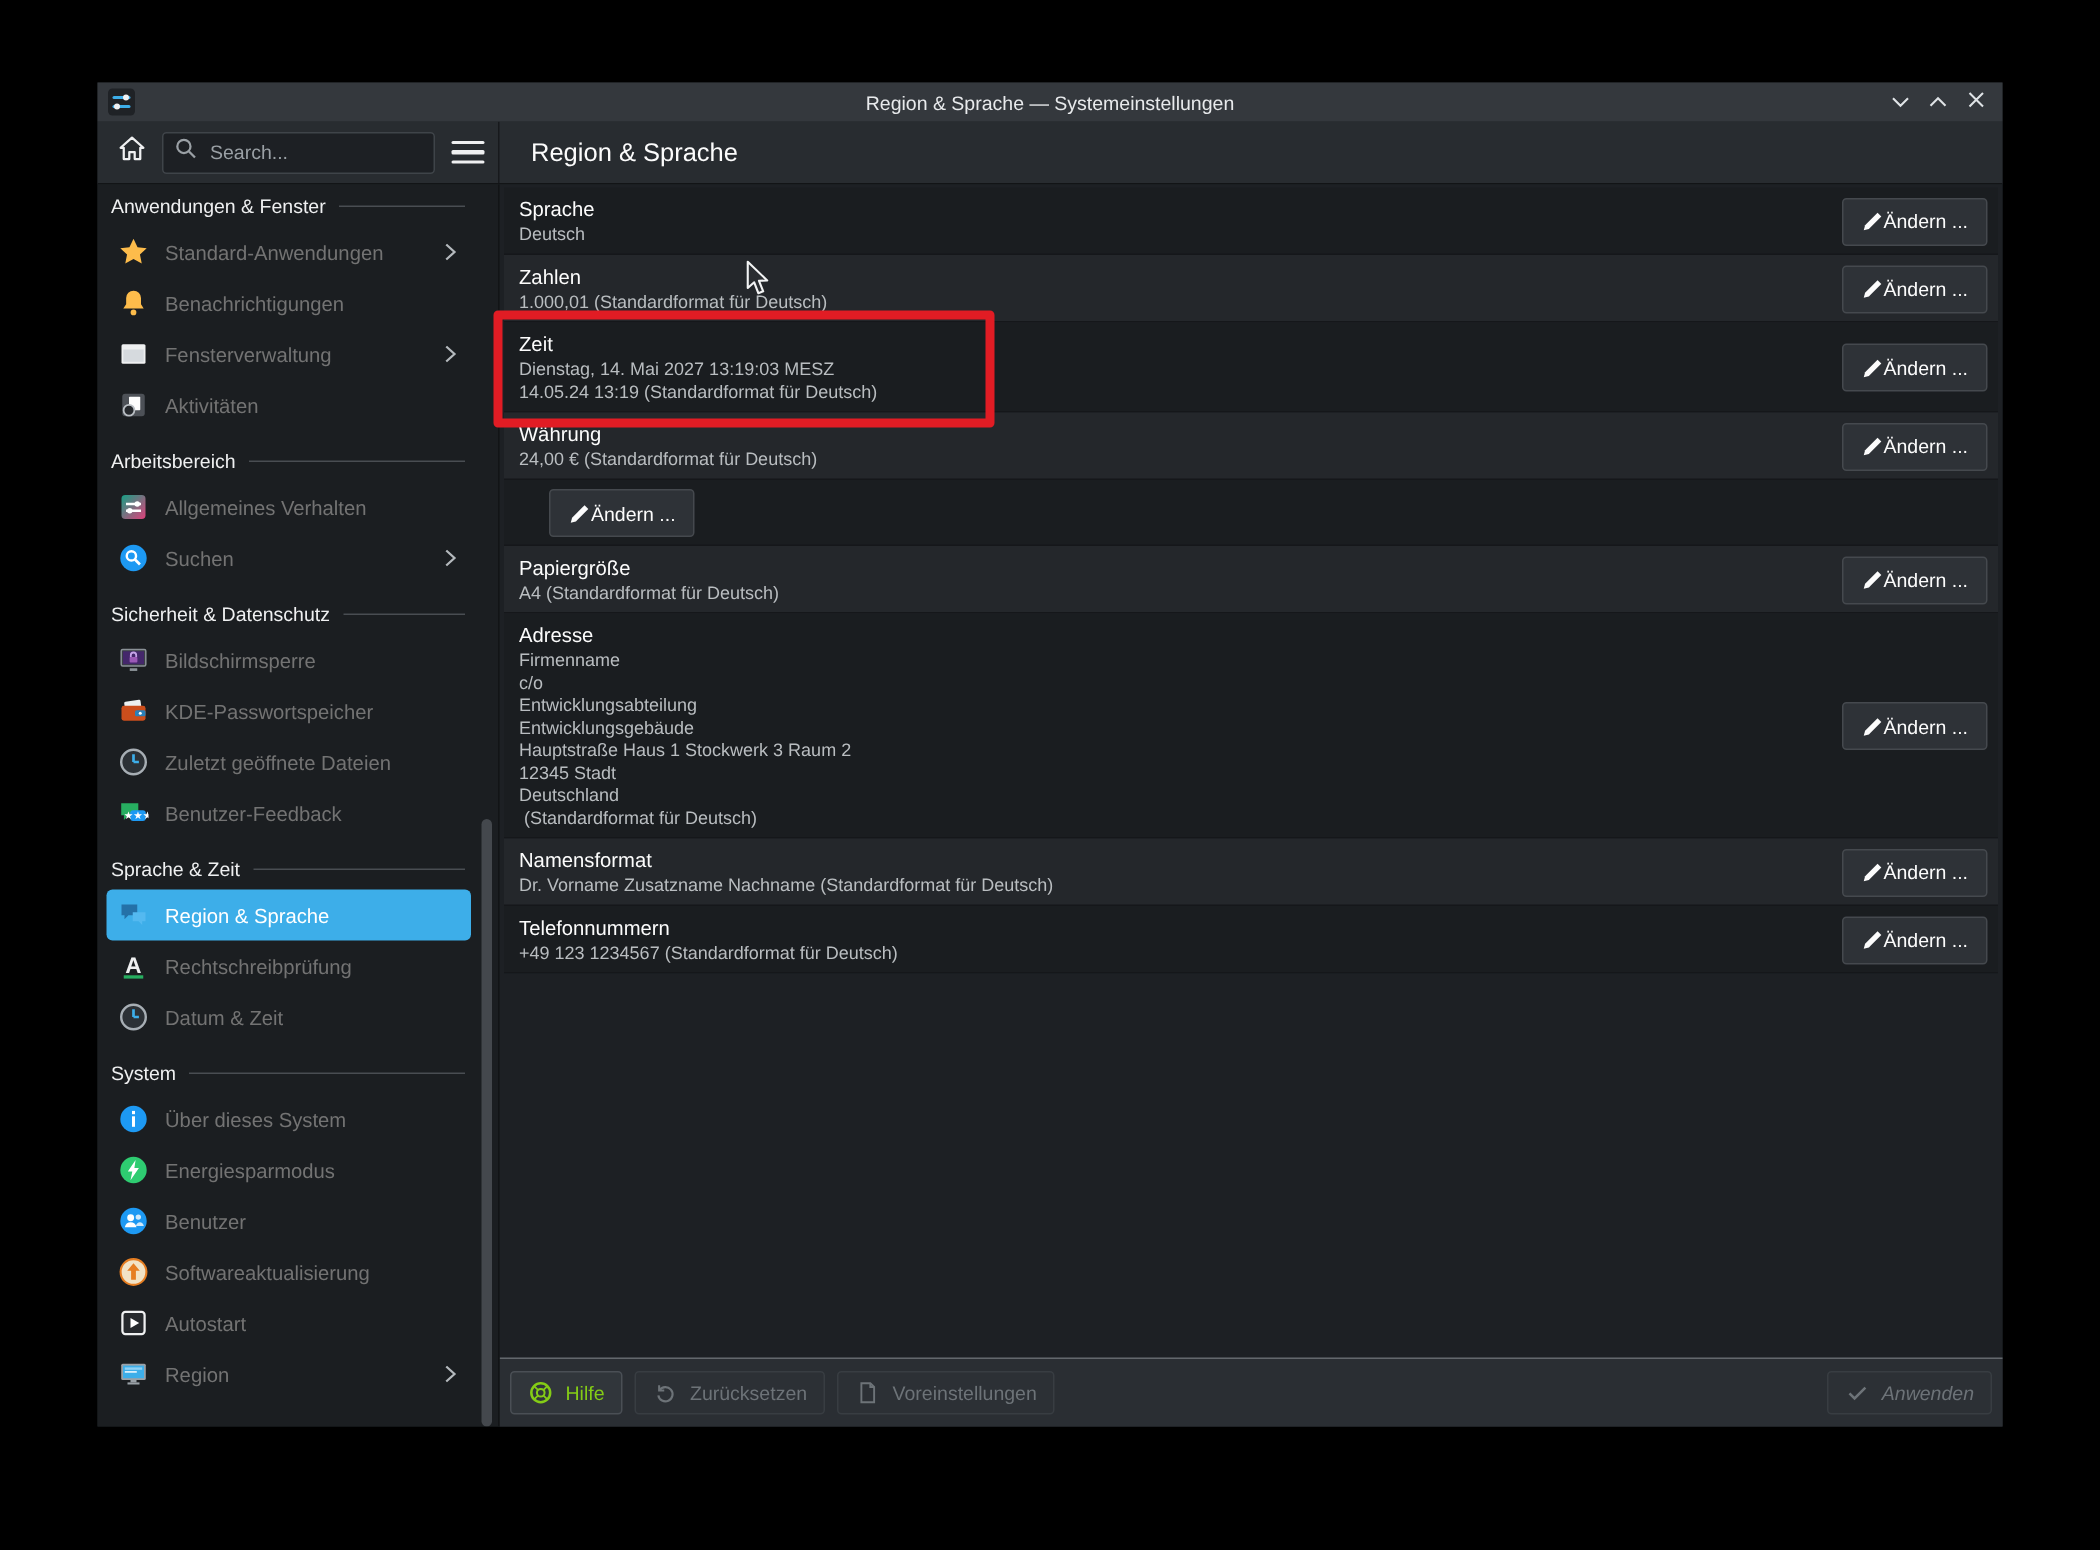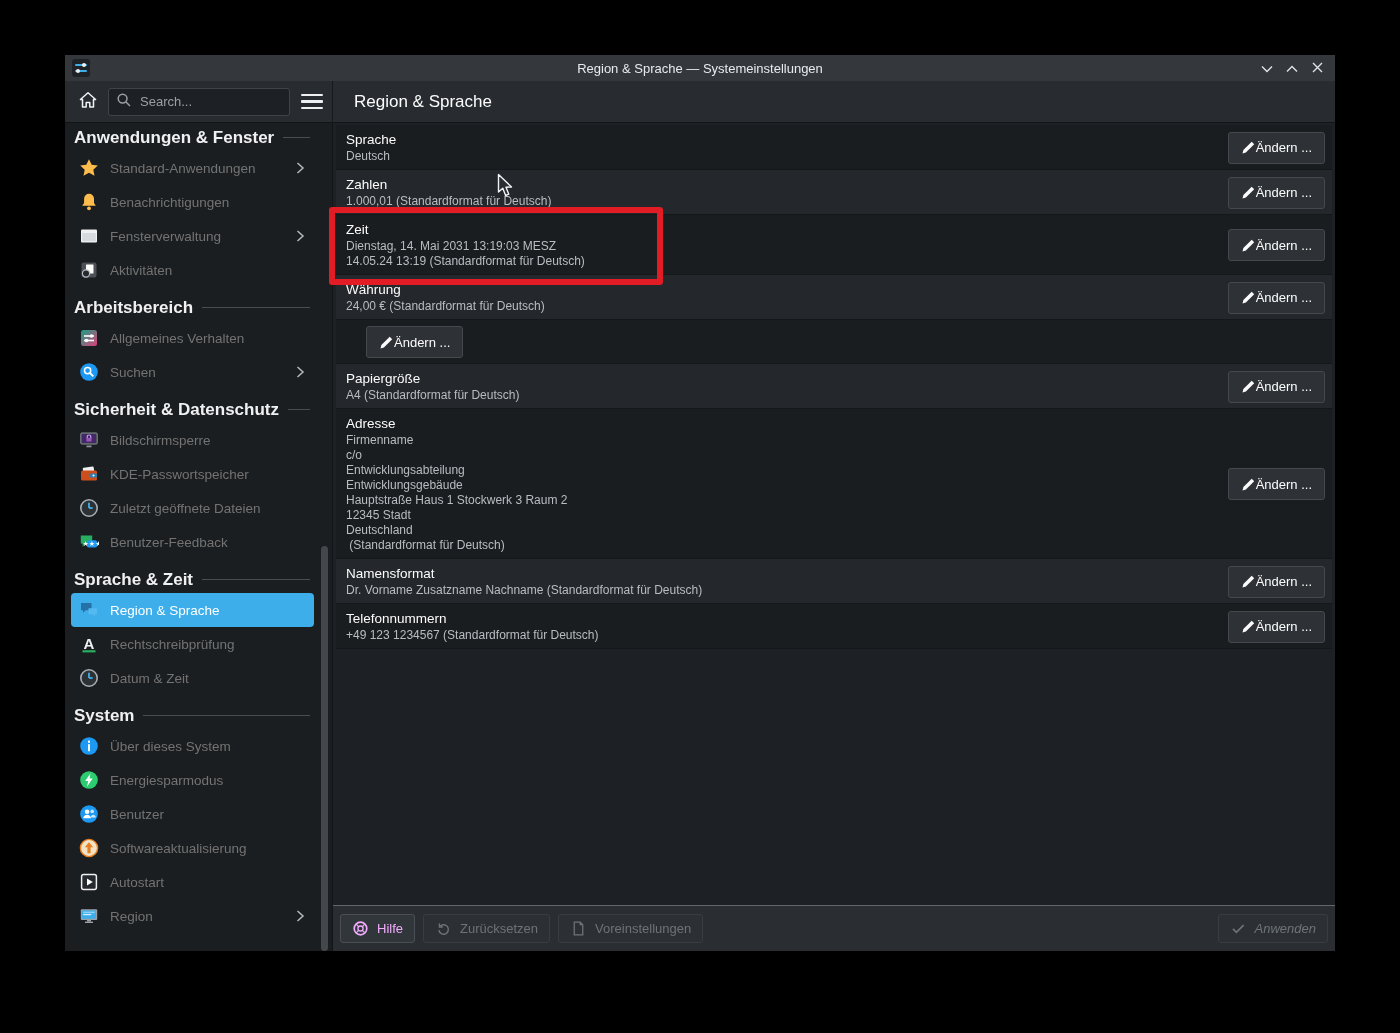--- a/index.html
+++ b/index.html
@@ -31,42 +31,42 @@
   .searchbox input::placeholder{color:#9aa0a5;}
   .hamburger{width:26px;height:22px;display:flex;flex-direction:column;justify-content:center;gap:4px;align-items:center;}
   .hamburger .bar{width:22px;height:2.5px;background:#eff0f1;border-radius:1px;}
   .page-title{font-size:17px;color:#fcfcfc;display:flex;align-items:center;margin-left:21px;}
   
   .main{flex:1;display:flex;min-height:0;}
   .sidebar{flex:0 0 268px;width:268px;box-sizing:border-box;border-right:1px solid #121416;position:relative;background:#1b1e21;padding-top:1px;overflow:hidden;}
   .side-section{padding-top:9px;}
   .side-section:first-child{padding-top:2px;}
   .side-header{display:flex;align-items:center;gap:9px;height:23px;margin:0 22px 2px 9px;}
-  .side-header .lbl{font-weight:bold;font-size:17px;color:#eff0f1;white-space:nowrap;}
+  .side-header .lbl{font-weight:normal;font-size:13px;color:#eff0f1;white-space:nowrap;}
   .side-header .rule{flex:1;height:1px;background:#494d52;}
   .side-item{height:34px;display:flex;align-items:center;gap:10px;margin:0 18px 0 6px;padding:0 7px;border-radius:4px;font-size:13.5px;color:#737373;cursor:default;}
   .side-item.selected{background:#3daee9;color:#ffffff;}
   .side-item .ic{width:22px;height:22px;flex:0 0 22px;display:flex;align-items:center;justify-content:center;}
   .side-item .chev{margin-left:auto;display:flex;align-items:center;}
   .scrollbar-handle{position:absolute;right:4px;top:423px;width:7px;height:405px;border-radius:4px;background:#44484d;}
   
   .content{flex:1;display:flex;flex-direction:column;min-width:0;background:#1d2024;}
   .rows{flex:1;overflow:hidden;padding:2px 3px 0 3px;display:flex;flex-direction:column;}
   .row{display:flex;align-items:center;padding:6px 7px 5px 10px;border-bottom:1px solid #15171a;box-sizing:border-box;}
   .row.dark{background:#1a1d20;}
   .row.light{background:#24272b;}
   .row-main{flex:1;min-width:0;}
   .row-title{font-size:13.5px;font-weight:500;color:#fcfcfc;line-height:18px;}
   .row-sub{font-size:12px;color:#b9bdc0;line-height:15px;white-space:pre-wrap;}
   .change-btn{flex:0 0 auto;height:30px;background:#2e3237;border:1px solid #45494e;border-radius:3px;color:#fcfcfc;font-size:13px;display:flex;align-items:center;gap:0;padding:0 12px;margin-left:20px;cursor:default;}
   .filler{flex:1;background:#1d2024;}
   
   .footer{flex:0 0 45px;background:#2a2e33;border-top:1px solid #63676c;display:flex;align-items:center;padding:0 7px;gap:8px;}
   .btn{height:29px;border-radius:3px;display:flex;align-items:center;gap:8px;padding:0 11px;font-size:13px;box-sizing:border-box;cursor:default;}
-  .btn.enabled{background:#31363b;border:1px solid #4a4f55;color:#f0abfc;}
+  .btn.enabled{background:#31363b;border:1px solid #4a4f55;color:#84cc16;}
   .btn.disabled{background:#2c3035;border:1px solid #383d42;color:#6d7378;}
   .btn .bic{display:flex;align-items:center;}
   .btn.apply{margin-left:auto;font-style:italic;}
   
   .red-annotation{position:absolute;left:264px;top:152px;width:334px;height:78px;border:6px solid #e11c24;border-radius:3px;box-sizing:border-box;z-index:10;pointer-events:none;}
   .cursor{position:absolute;left:497px;top:173px;z-index:20;pointer-events:none;}
 </style>
 </head>
 <body>
 
@@ -401,21 +401,21 @@
                 <svg width="15" height="15" viewBox="0 0 15 15">
                   <path d="M1.5 13.5l.9-3.4 8.3-8.3 2.5 2.5-8.3 8.3z" fill="currentColor"></path>
                 </svg>
               </span>
               <span>Ändern ...</span>
             </div>
           </div>
           <div class="row dark">
             <div class="row-main">
               <div class="row-title">Zeit</div>
-              <div class="row-sub">Dienstag, 14. Mai 2031 13:19:03 MESZ</div>
+              <div class="row-sub">Dienstag, 14. Mai 2027 13:19:03 MESZ</div>
               <div class="row-sub">14.05.24 13:19 (Standardformat für Deutsch)</div>
             </div>
             <div class="change-btn">
               <span style="display: flex;">
                 <svg width="15" height="15" viewBox="0 0 15 15">
                   <path d="M1.5 13.5l.9-3.4 8.3-8.3 2.5 2.5-8.3 8.3z" fill="currentColor"></path>
                 </svg>
               </span>
               <span>Ändern ...</span>
             </div>

